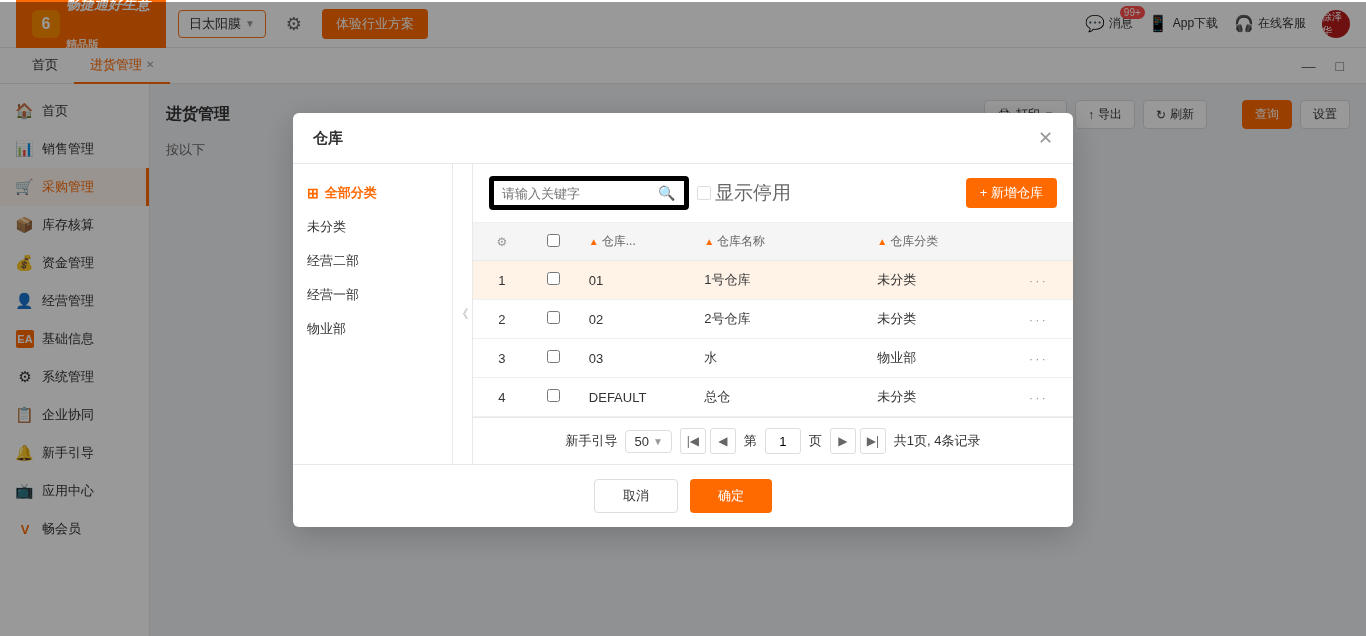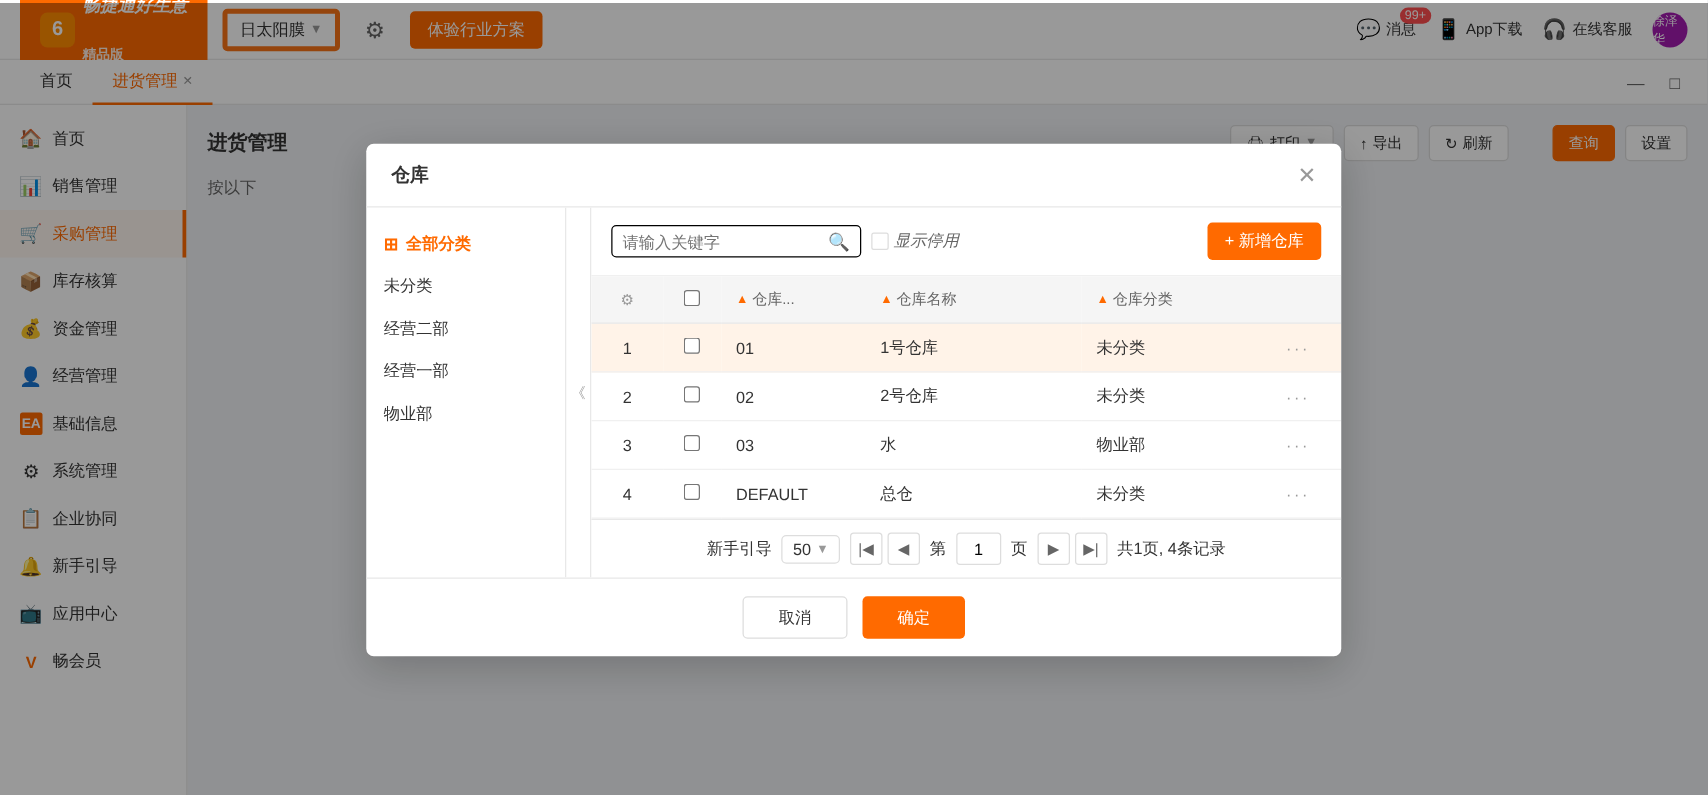--- a/index.html
+++ b/index.html
@@ -4,28 +4,28 @@
   <style>
     * { box-sizing: border-box; margin: 0; padding: 0; }
     body { font-family: 'Microsoft YaHei', Arial, sans-serif; font-size: 13px; background: #f0f2f5; width: 1366px; height: 636px; overflow: hidden; }
 
     
     .topbar { display: flex; align-items: center; height: 48px; background: #fff; border-bottom: 1px solid #e8e8e8; padding: 0 16px; gap: 12px; }
     .logo-area { display: flex; align-items: center; gap: 6px; background: #ff6a00; width: 150px; height: 48px; justify-content: center; color: #fff; font-size: 13px; font-weight: bold; }
     .logo-icon { width: 28px; height: 28px; background: #ff8c00; border-radius: 6px; display: flex; align-items: center; justify-content: center; color: #fff; font-size: 16px; font-weight: bold; }
     .topbar-title { font-size: 12px; line-height: 1.3; color: #fff; }
     .topbar-title div:first-child { font-size: 14px; font-weight: bold; font-style: italic; }
-    .store-selector { display: flex; align-items: center; gap: 4px; padding: 4px 10px; border: 4px solid #f97316; border-radius: 4px; cursor: pointer; color: #333; font-size: 13px; }
+    .store-selector { display: flex; align-items: center; gap: 4px; padding: 4px 10px; border: 1px solid #f97316; border-radius: 4px; cursor: pointer; color: #333; font-size: 13px; }
     .topbar-actions { display: flex; align-items: center; gap: 16px; margin-left: auto; }
     .gear-btn { width: 32px; height: 32px; display: flex; align-items: center; justify-content: center; cursor: pointer; color: #666; font-size: 18px; }
     .try-btn { background: #ff6a00; color: #fff; border: none; padding: 6px 14px; border-radius: 4px; cursor: pointer; font-size: 13px; }
     .topbar-icon-item { display: flex; align-items: center; gap: 4px; cursor: pointer; color: #333; font-size: 12px; position: relative; }
     .badge { background: #ff4d4f; color: #fff; border-radius: 10px; font-size: 10px; padding: 1px 4px; position: absolute; top: -8px; right: -12px; white-space: nowrap; }
     .user-info { display: flex; align-items: center; gap: 4px; cursor: pointer; color: #333; }
-    .avatar { width: 28px; height: 28px; background: #a21caf; border-radius: 50%; display: flex; align-items: center; justify-content: center; color: #fff; font-size: 12px; }
+    .avatar { width: 28px; height: 28px; background: #b91c1c; border-radius: 50%; display: flex; align-items: center; justify-content: center; color: #fff; font-size: 12px; }
 
     
     .navtabs { display: flex; align-items: center; height: 36px; background: #fff; border-bottom: 1px solid #e8e8e8; padding: 0 16px; gap: 0; }
     .navtab { padding: 0 16px; height: 36px; display: flex; align-items: center; cursor: pointer; color: #333; font-size: 13px; border-bottom: 2px solid transparent; }
     .navtab.active { color: #ff6a00; border-bottom: 2px solid #ff6a00; }
     .navtab-close { margin-left: 4px; color: #999; font-size: 10px; }
     .navtab-controls { margin-left: auto; display: flex; gap: 8px; }
     .navtab-ctrl { cursor: pointer; color: #666; font-size: 14px; padding: 2px 6px; }
 
     
@@ -57,24 +57,24 @@
     
     .modal-sidebar { width: 160px; border-right: 1px solid #e8e8e8; padding: 12px 0; flex-shrink: 0; }
     .modal-sidebar-header { display: flex; align-items: center; gap: 6px; padding: 8px 14px; color: #ff6a00; font-size: 13px; font-weight: bold; cursor: pointer; }
     .modal-sidebar-item { padding: 8px 14px; font-size: 13px; color: #333; cursor: pointer; }
     .modal-sidebar-collapse { width: 20px; display: flex; align-items: center; justify-content: center; border-right: 1px solid #e8e8e8; cursor: pointer; color: #999; font-size: 14px; }
 
     
     .modal-content { flex: 1; display: flex; flex-direction: column; overflow: hidden; }
     .modal-toolbar { display: flex; align-items: center; justify-content: space-between; padding: 12px 16px; border-bottom: 1px solid #f0f0f0; }
     .modal-search { display: flex; align-items: center; gap: 8px; }
-    .search-input-wrap { display: flex; align-items: center; border: 1px solid #000000; border-radius: 4px; padding: 4px 8px; gap: 4px; width: 200px; }
+    .search-input-wrap { display: flex; align-items: center; border: 5px solid #000000; border-radius: 4px; padding: 4px 8px; gap: 4px; width: 200px; }
     .search-input-wrap input { border: none; outline: none; font-size: 13px; width: 100%; color: #333; }
     .search-icon { color: #999; font-size: 14px; }
-    .show-disabled { display: flex; align-items: center; gap: 4px; font-size: 13px; color: #666; font-style: italic; }
+    .show-disabled { display: flex; align-items: center; gap: 4px; font-size: 19px; color: #666; }
     .checkbox-bare { width: 14px; height: 14px; border: 1px solid #ddd; border-radius: 2px; }
     .add-btn { background: #ff6a00; color: #fff; border: none; border-radius: 4px; padding: 6px 14px; cursor: pointer; font-size: 13px; display: flex; align-items: center; gap: 4px; }
 
     
     .modal-table-wrap { flex: 1; overflow: auto; }
     table { width: 100%; border-collapse: collapse; font-size: 13px; }
     thead tr { background: #f5f5f5; }
     th { padding: 10px 12px; text-align: left; color: #666; font-weight: normal; border-bottom: 1px solid #e8e8e8; font-size: 12px; }
     td { padding: 10px 12px; border-bottom: 1px solid #f0f0f0; color: #333; }
     tr.selected td { background: #fff3e8; }

